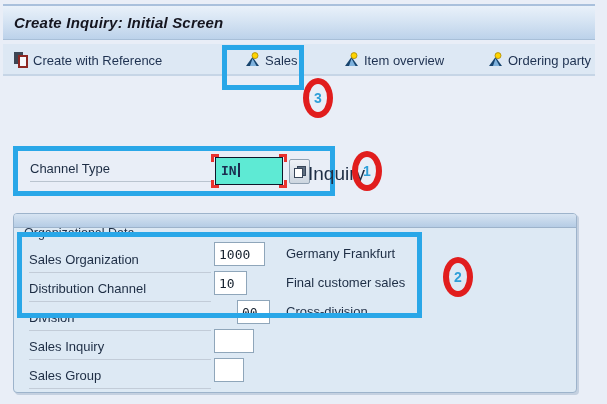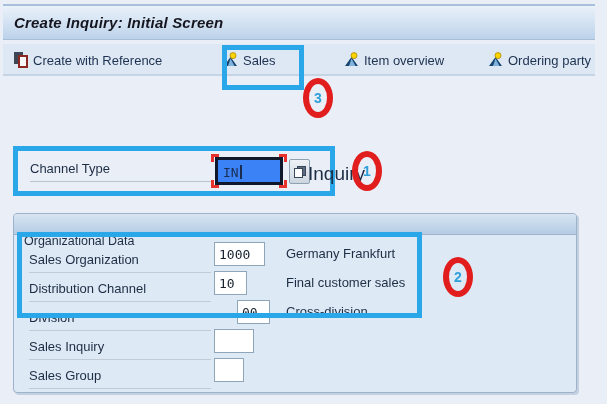--- a/index.html
+++ b/index.html
@@ -30,21 +30,21 @@
     background:#dde8f4;
     border-bottom:2px solid #c6d5e6;
   }
   .tb-btn {
     position:absolute; top:4px; height:24px;
     display:flex; align-items:center; gap:4px;
     font-size:13px; color:#1e3150; white-space:nowrap;
     cursor:default;
   }
   .tb-create { left:10px; }
-  .tb-sales  { left:219px; }
+  .tb-sales  { left:241px; }
   .tb-item   { left:340px; }
   .tb-order  { left:484px; }
 
   
   .ic-copy { position:relative; width:16px; height:17px; display:inline-block; }
   .ic-copy .back  { position:absolute; left:1px; top:0; width:9px; height:12px; background:#3d4654; }
   .ic-copy .front { position:absolute; left:5px; top:3px; width:10px; height:13px; background:#f6f8fb; border:2px solid #8e2722; }
 
   
   .ic-person { width:17px; height:16px; display:inline-block; }
@@ -55,22 +55,22 @@
     border:5px solid #29a7e8;
   }
   .inq-label {
     position:absolute; left:12px; top:10px; width:183px; height:21px;
     font-size:13px; color:#1d2d44;
     border-bottom:1px solid #bac4cf;
   }
   .inq-field-wrap { position:absolute; left:193px; top:3px; width:76px; height:34px; }
   .inq-field {
     position:absolute; left:4px; top:3px; width:68px; height:28px;
-    background:#3b82f6; border:3px solid #0f172a;
-    font-family:"DejaVu Sans Mono", monospace; font-size:13px; font-weight:normal;
+    background:#5eead4; border:1px solid #0f172a;
+    font-family:"DejaVu Sans Mono", monospace; font-size:13px; font-weight:bold;
     color:#1a2d50; padding:5px 0 0 5px;
   }
   .cursor-bar { display:inline-block; width:2px; height:14px; background:#1a2d50; vertical-align:-2px; margin-left:1px; }
   .corner { position:absolute; width:8px; height:8px; border:0 solid #e8322e; }
   .corner.tl { left:0; top:0; border-left-width:3px; border-top-width:3px; }
   .corner.tr { right:0; top:0; border-right-width:3px; border-top-width:3px; }
   .corner.bl { left:0; bottom:0; border-left-width:3px; border-bottom-width:3px; }
   .corner.br { right:0; bottom:0; border-right-width:3px; border-bottom-width:3px; }
   .matchcode {
     position:absolute; left:271px; top:8px; width:21px; height:25px;
@@ -85,21 +85,21 @@
     position:absolute; left:13px; top:213px; width:564px; height:180px;
     background:#dde9f4;
     border:1px solid #9db3cb; border-radius:4px;
     box-shadow:2px 2px 0 rgba(150,170,195,.45);
   }
   .gb-header {
     height:14px; border-radius:3px 3px 0 0;
     background:linear-gradient(#d7e4f2, #b5cce5);
     border-bottom:1px solid #9db3cb;
     font-size:12.5px; color:#1d2d44;
-    padding:20px 0 0 10px;
+    padding:12px 0 0 10px;
   }
   .gb-row { position:absolute; left:0; width:100%; height:29px; }
   .row0 { top:27px; } .row1 { top:56px; } .row2 { top:85px; }
   .row3 { top:114px; } .row4 { top:143px; }
   .gb-label {
     position:absolute; left:15px; top:11px; width:182px; height:21px;
     font-size:13px; color:#1d2d44;
     border-bottom:1px solid #c2ccd8;
   }
   .gb-field {

